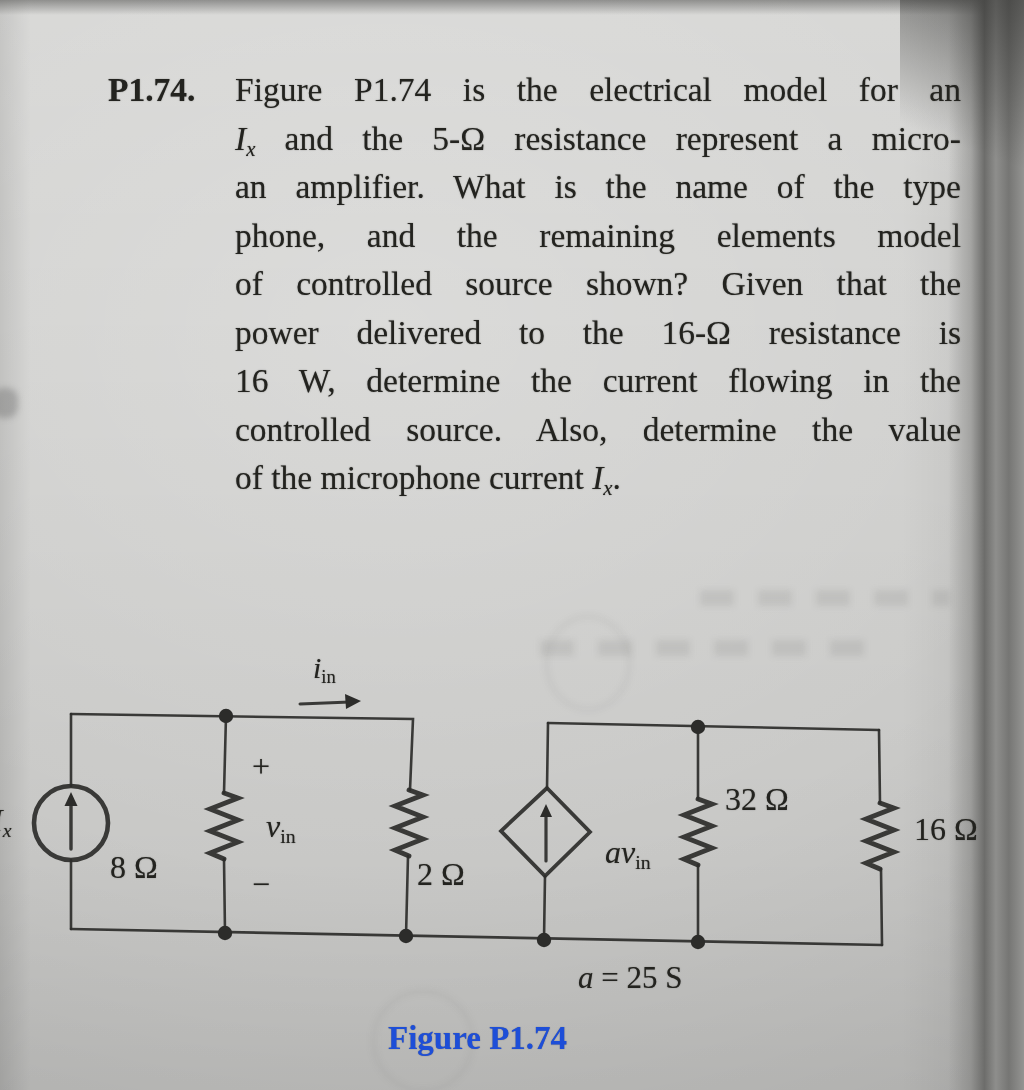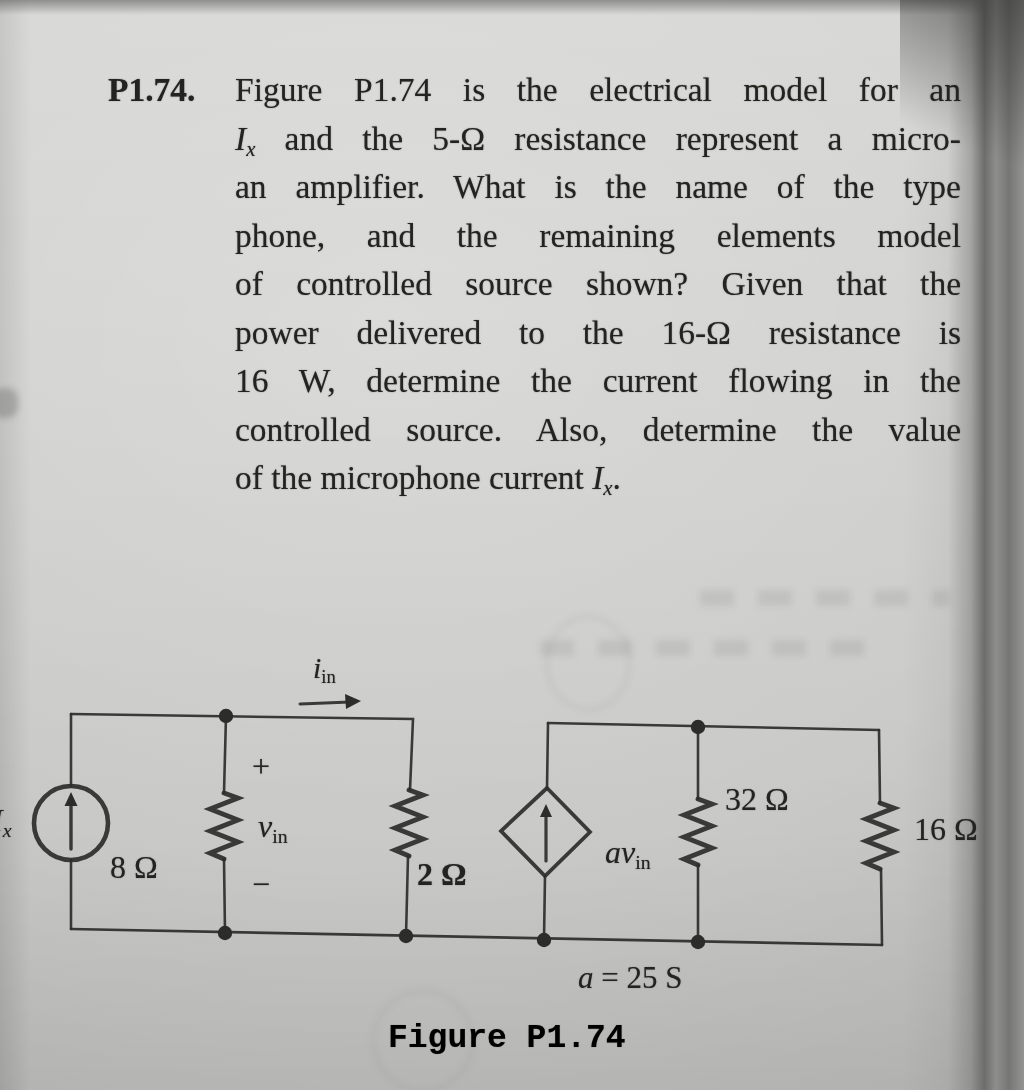--- a/index.html
+++ b/index.html
@@ -33,22 +33,22 @@
   .ptext{margin-left:127px;width:726px;}
   .pline{text-align:justify;text-align-last:justify;}
   .pline:last-child{text-align-last:left;}
   .it{font-style:italic;}
   sub{font-size:0.62em;vertical-align:-0.28em;line-height:0;}
 
   
   .circuit-svg{position:absolute;left:0;top:620px;}
   .clabel{position:absolute;color:#23231f;font-size:32px;line-height:1;
     text-shadow:0 0 1.2px rgba(35,35,31,0.5);white-space:nowrap;}
-  .caption{position:absolute;left:388px;top:1020px;font-family:Liberation Mono, monospace;
-    font-weight:bold;font-size:33px;color:#000000;text-shadow:0 0 1px rgba(34,34,32,0.5);}
+  .caption{position:absolute;left:388px;top:1020px;font-family:Liberation Serif, serif;
+    font-weight:bold;font-size:33px;color:#1d4ed8;text-shadow:0 0 1px rgba(34,34,32,0.5);}
 </style>
 </head>
 <body>
 
 <div class="page-shading"></div>
 <div class="top-edge"></div>
 <div class="right-band"></div>
 <div class="right-band-top"></div>
 <div class="smudge ghost-line" style="left:700px;top:590px;width:250px;"></div>
 <div class="smudge ghost-line" style="left:540px;top:640px;width:330px;"></div>
@@ -122,28 +122,28 @@
     <circle cx="698" cy="727" r="7.2"></circle>
     <circle cx="698" cy="942" r="7.2"></circle>
   </g>
 </svg>
 
 <div class="clabel" style="left:-8px;top:804px;">
   <span class="it">I</span><sub class="it">x</sub>
 </div>
 <div class="clabel" style="left:110px;top:851px;">8 Ω</div>
 <div class="clabel" style="left:252px;top:750px;">+</div>
-<div class="clabel" style="left:258px;top:810px;">
+<div class="clabel" style="left:266px;top:810px;">
   <span class="it">v</span><sub>in</sub>
 </div>
 <div class="clabel" style="left:252px;top:868px;">−</div>
 <div class="clabel" style="left:313px;top:653px;font-size:30px;">
   <span class="it">i</span><sub>in</sub>
 </div>
-<div class="clabel" style="left:417px;top:858px;font-weight:bold;">2 Ω</div>
+<div class="clabel" style="left:417px;top:858px;">2 Ω</div>
 <div class="clabel" style="left:605px;top:836px;">
   <span class="it">av</span><sub>in</sub>
 </div>
 <div class="clabel" style="left:725px;top:783px;text-align:right;">32 Ω</div>
 <div class="clabel" style="left:914px;top:813px;">16 Ω</div>
 <div class="clabel" style="left:578px;top:962px;font-size:31px;">
   <span class="it">a</span><span> = 25 S</span>
 </div>
 <div class="caption">Figure P1.74</div>
 

